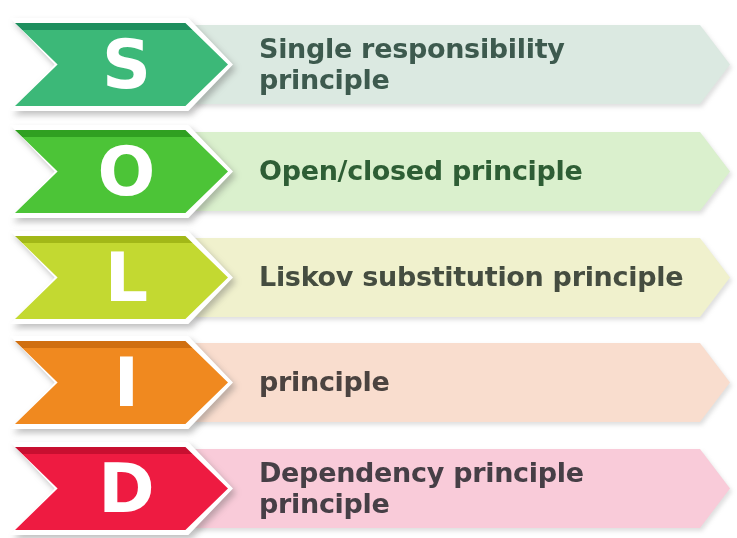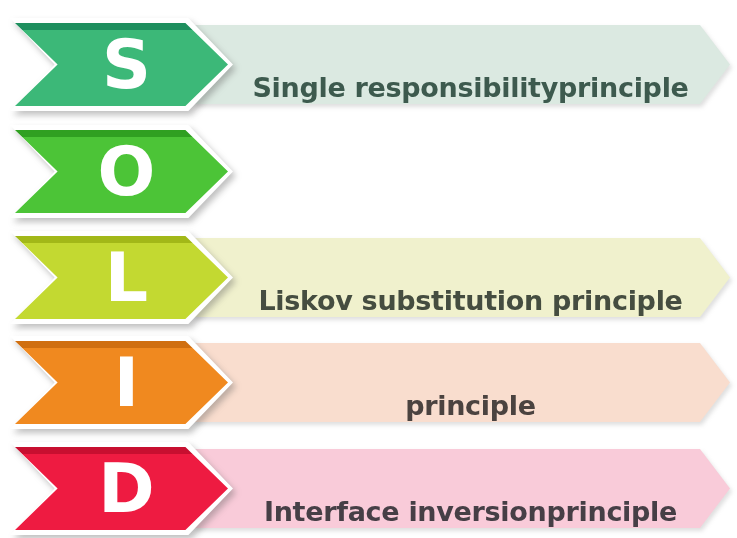--- a/index.html
+++ b/index.html
@@ -38,23 +38,24 @@
     width: 537px;
     height: 79px;
     filter: drop-shadow(2px 3px 2px rgba(110,110,110,0.22));
   }
   .band {
     width: 100%;
     height: 100%;
     background: var(--band);
     clip-path: polygon(0 0, calc(100% - 30px) 0, 100% 50%, calc(100% - 30px) 100%, 0 100%);
     display: flex;
+    flex-direction: column;
     justify-content: center;
-    align-items: flex-end;
-    padding: 8px 48px 0 66px;
+    align-items: flex-start;
+    padding: 0 48px 0 66px;
     box-sizing: border-box;
   }
   .band-line {
     display: block;
     white-space: nowrap;
     font-size: 27px;
     font-weight: 600;
     letter-spacing: -0.3px;
     line-height: 1.14;
     color: var(--text);
@@ -108,20 +109,26 @@
       </div>
     </div>
     <div class="chev-wrap">
       <div class="chev-outline"></div>
       <div class="chev-fill"></div>
       <div class="chev-letter">S</div>
     </div>
   </div>
 
   <div class="row row-1" style="--arrow: #4cc437; --arrow-edge: #30a021; --band: #daf0cd; --text: #2e5e35; --letter: #ffffff;">
+    <div class="band-wrap">
+      <div class="band">
+        <span class="band-line">Open/closed principle</span>
+        <span class="band-line"></span>
+      </div>
+    </div>
     <div class="chev-wrap">
       <div class="chev-outline"></div>
       <div class="chev-fill"></div>
       <div class="chev-letter">O</div>
     </div>
   </div>
 
   <div class="row row-2" style="--arrow: #c3d931; --arrow-edge: #a2b818; --band: #f0f1cd; --text: #454d40; --letter: #ffffff;">
     <div class="band-wrap">
       <div class="band">
@@ -145,21 +152,21 @@
     <div class="chev-wrap">
       <div class="chev-outline"></div>
       <div class="chev-fill"></div>
       <div class="chev-letter">I</div>
     </div>
   </div>
 
   <div class="row row-4" style="--arrow: #ee1b41; --arrow-edge: #c70f30; --band: #f9cbd9; --text: #463f46; --letter: #ffffff;">
     <div class="band-wrap">
       <div class="band">
-        <span class="band-line">Interface inversion</span>
+        <span class="band-line">Dependency principle</span>
         <span class="band-line">principle</span>
       </div>
     </div>
     <div class="chev-wrap">
       <div class="chev-outline"></div>
       <div class="chev-fill"></div>
       <div class="chev-letter">D</div>
     </div>
   </div>
 

